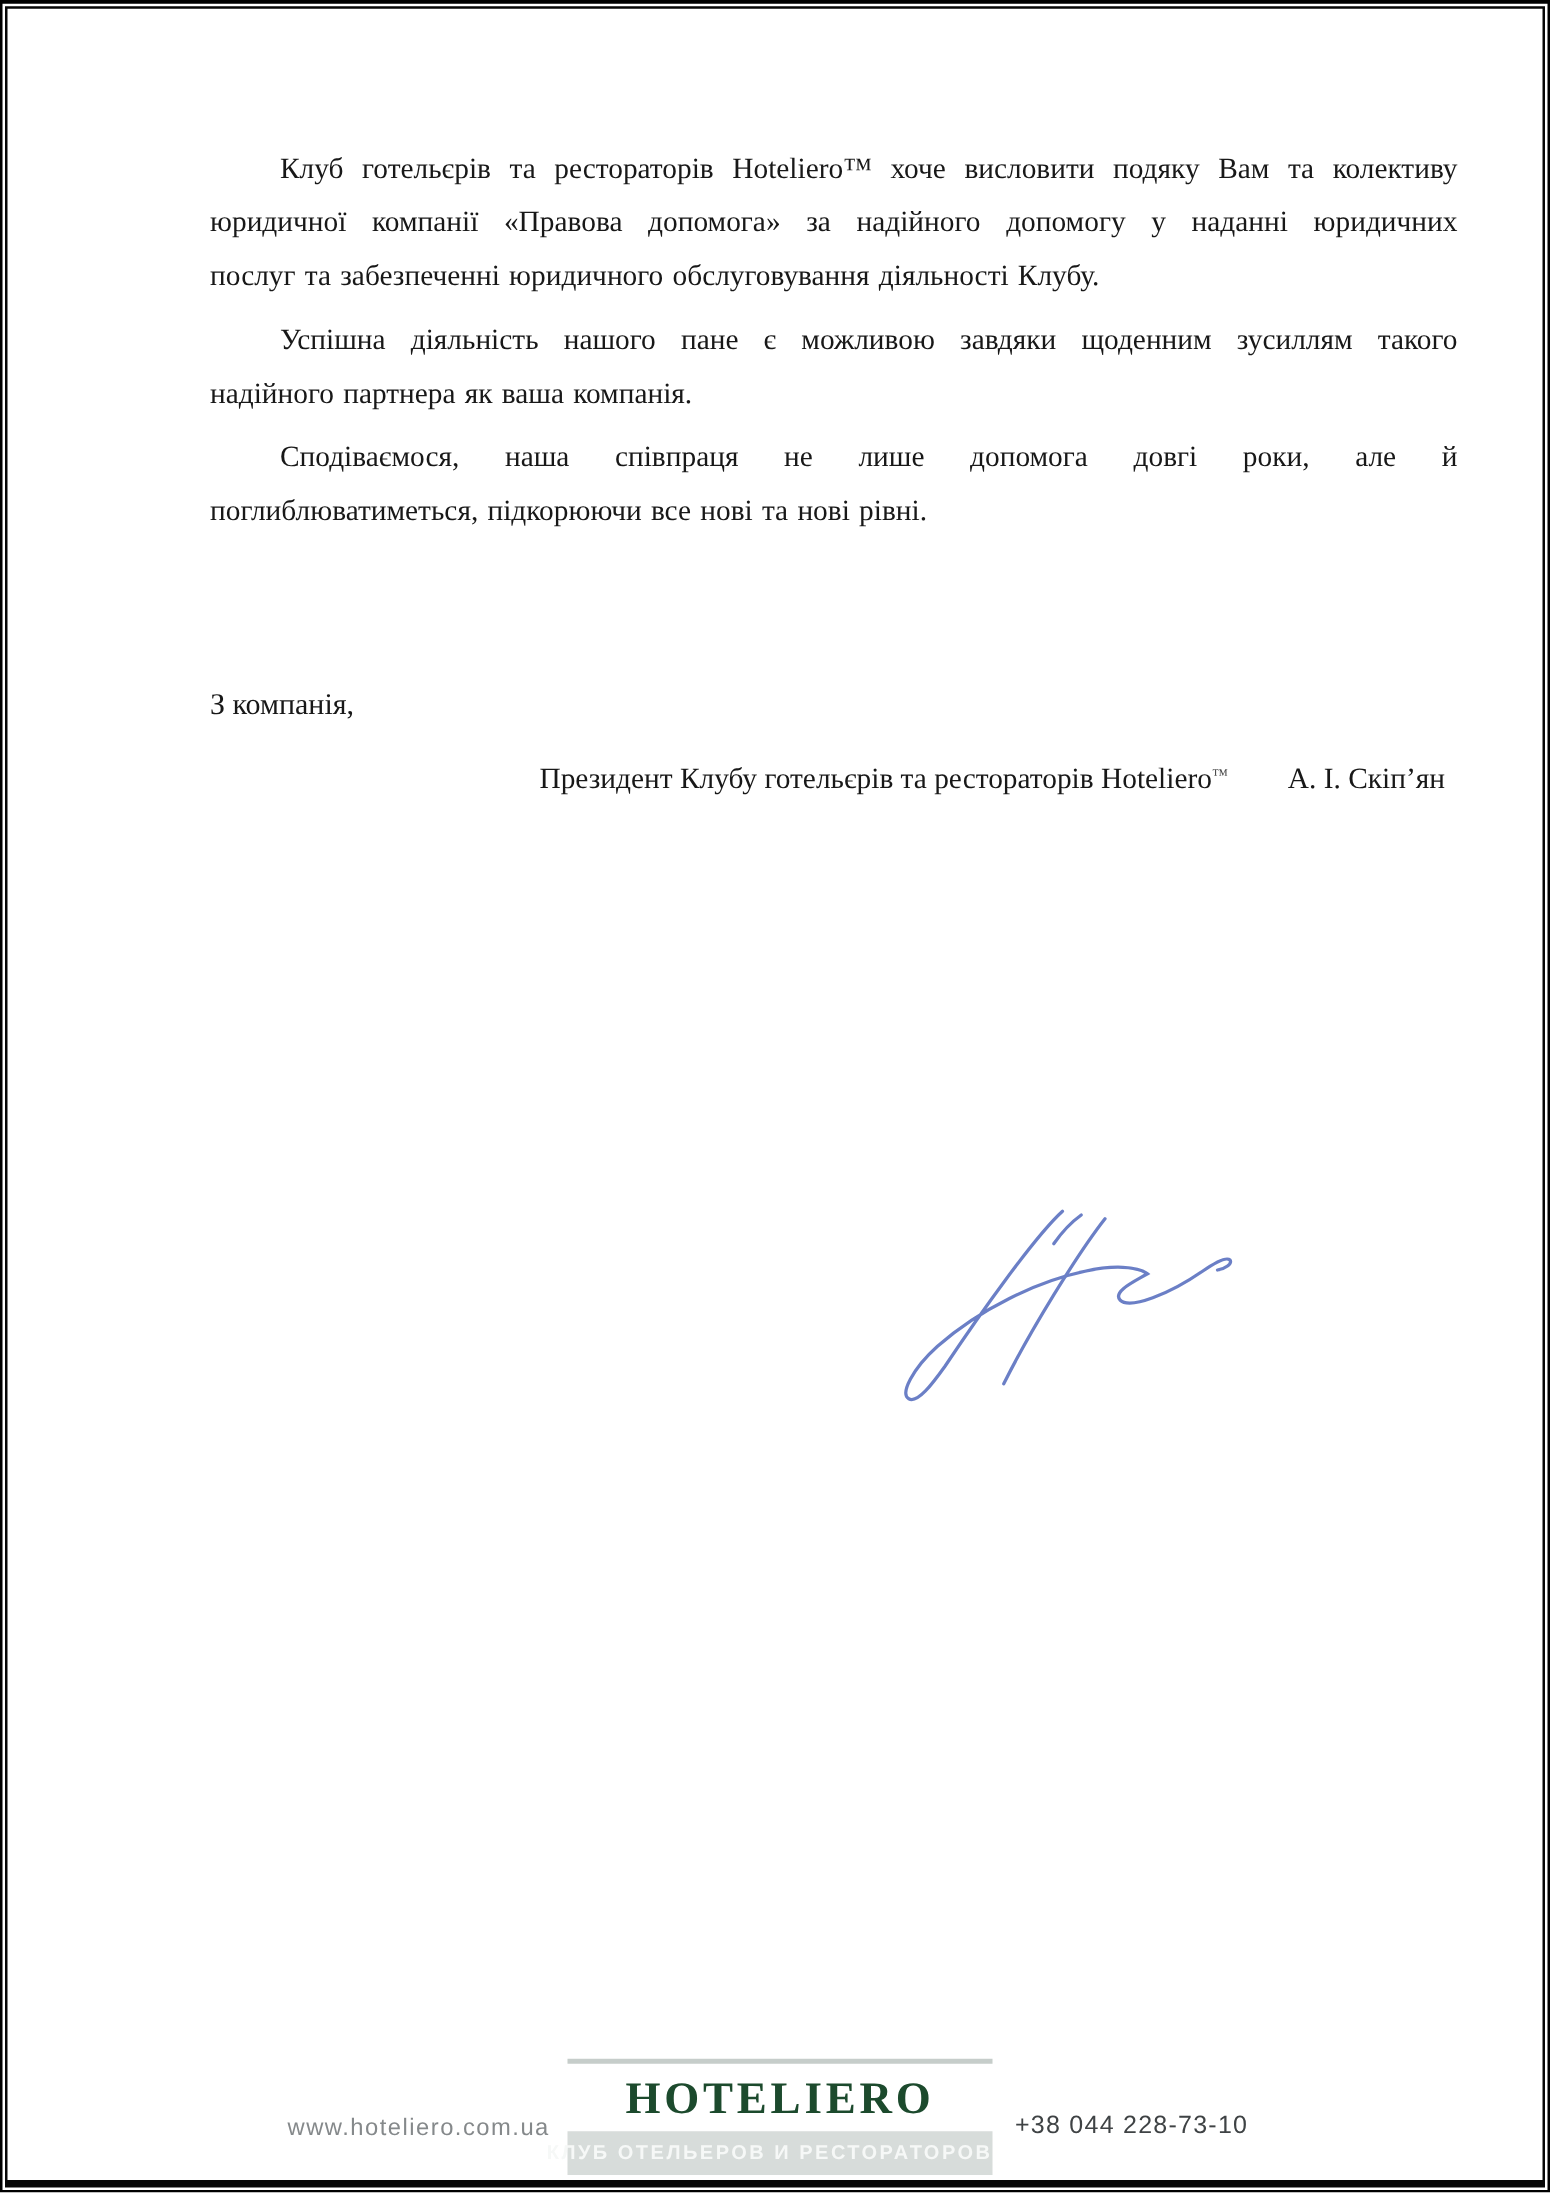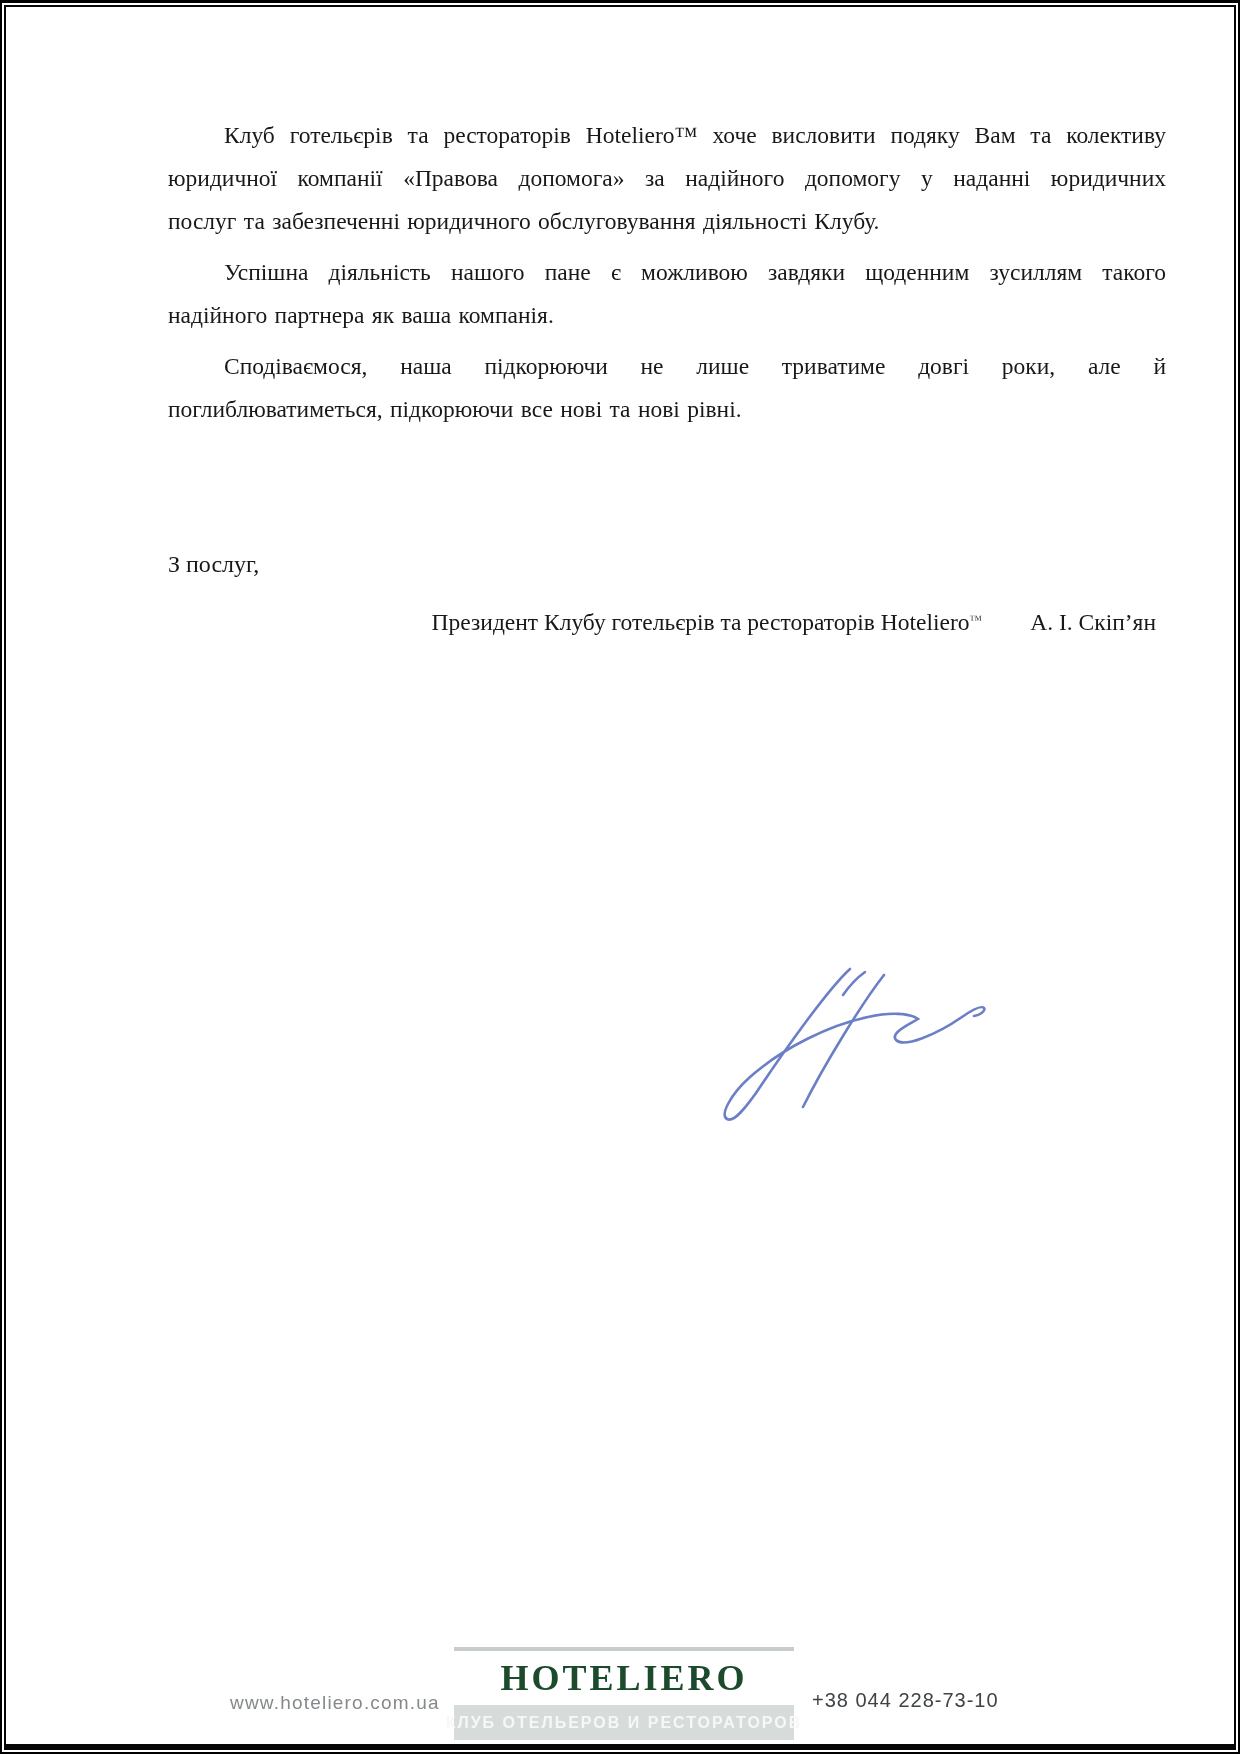--- a/index.html
+++ b/index.html
@@ -97,21 +97,21 @@
     text-align: center;
     color: #1c4a2d;
     white-space: nowrap;
   }
   .logo-tagline-bar {
     margin-top: 3px;
     height: 35px;
     background: #d7dcda;
     display: flex;
     align-items: center;
-    justify-content: center;
+    justify-content: flex-end;
   }
   .logo-tagline {
     font-family: "Liberation Sans", sans-serif;
     font-weight: 700;
     font-size: 16px;
     letter-spacing: 2px;
     color: #f6f8f7;
     white-space: nowrap;
   }
 
@@ -138,25 +138,25 @@
         <div class="line">юридичної компанії «Правова допомога» за надійного допомогу у наданні юридичних</div>
         <div class="line last">послуг та забезпеченні юридичного обслуговування діяльності Клубу.</div>
       </div>
 
       <div class="paragraph">
         <div class="line first">Успішна діяльність нашого пане є можливою завдяки щоденним зусиллям такого</div>
         <div class="line last">надійного партнера як ваша компанія.</div>
       </div>
 
       <div class="paragraph">
-        <div class="line first">Сподіваємося, наша підкорюючи не лише триватиме довгі роки, але й</div>
+        <div class="line first">Сподіваємося, наша співпраця не лише допомога довгі роки, але й</div>
         <div class="line last">поглиблюватиметься, підкорюючи все нові та нові рівні.</div>
       </div>
 
-      <div class="closing">З послуг,</div>
+      <div class="closing">З компанія,</div>
 
       <div class="signer-row">
         <span class="signer-title"><span>Президент Клубу готельєрів та рестораторів Hoteliero</span><span class="tm">™</span></span>
         <span class="signer-name">А. І. Скіп’ян</span>
       </div>
 
       <svg class="signature-svg" viewBox="0 0 300 180" fill="none" xmlns="http://www.w3.org/2000/svg">
         <g stroke="#5b72c0" stroke-width="2.6" stroke-linecap="round" fill="none" opacity="0.9">
           <path d="M150 14 C 128 34, 84 96, 56 138 C 46 152, 34 168, 27 164 C 20 160, 30 140, 50 122 C 84 92, 130 70, 168 62 C 190 57, 210 58, 218 64 C 208 70, 190 78, 196 85 C 204 93, 236 80, 262 62 C 272 55, 281 50, 284 53 C 286 56, 280 60, 274 61"></path>
           <path d="M184 20 C 162 48, 124 110, 103 152"></path>

